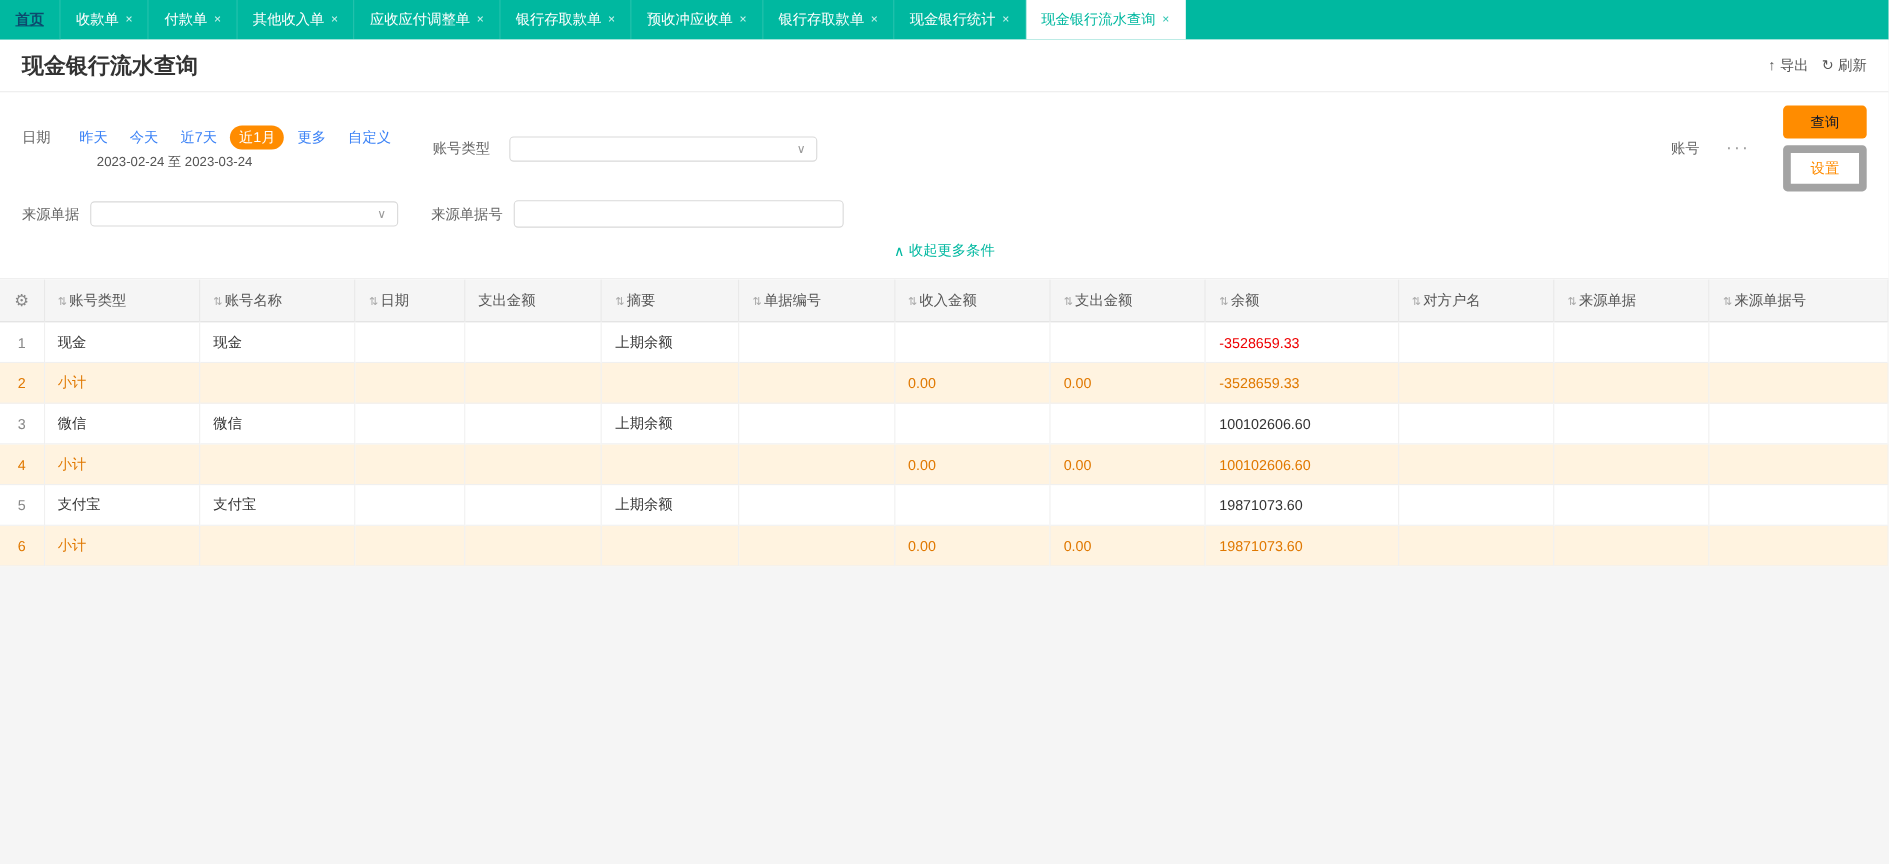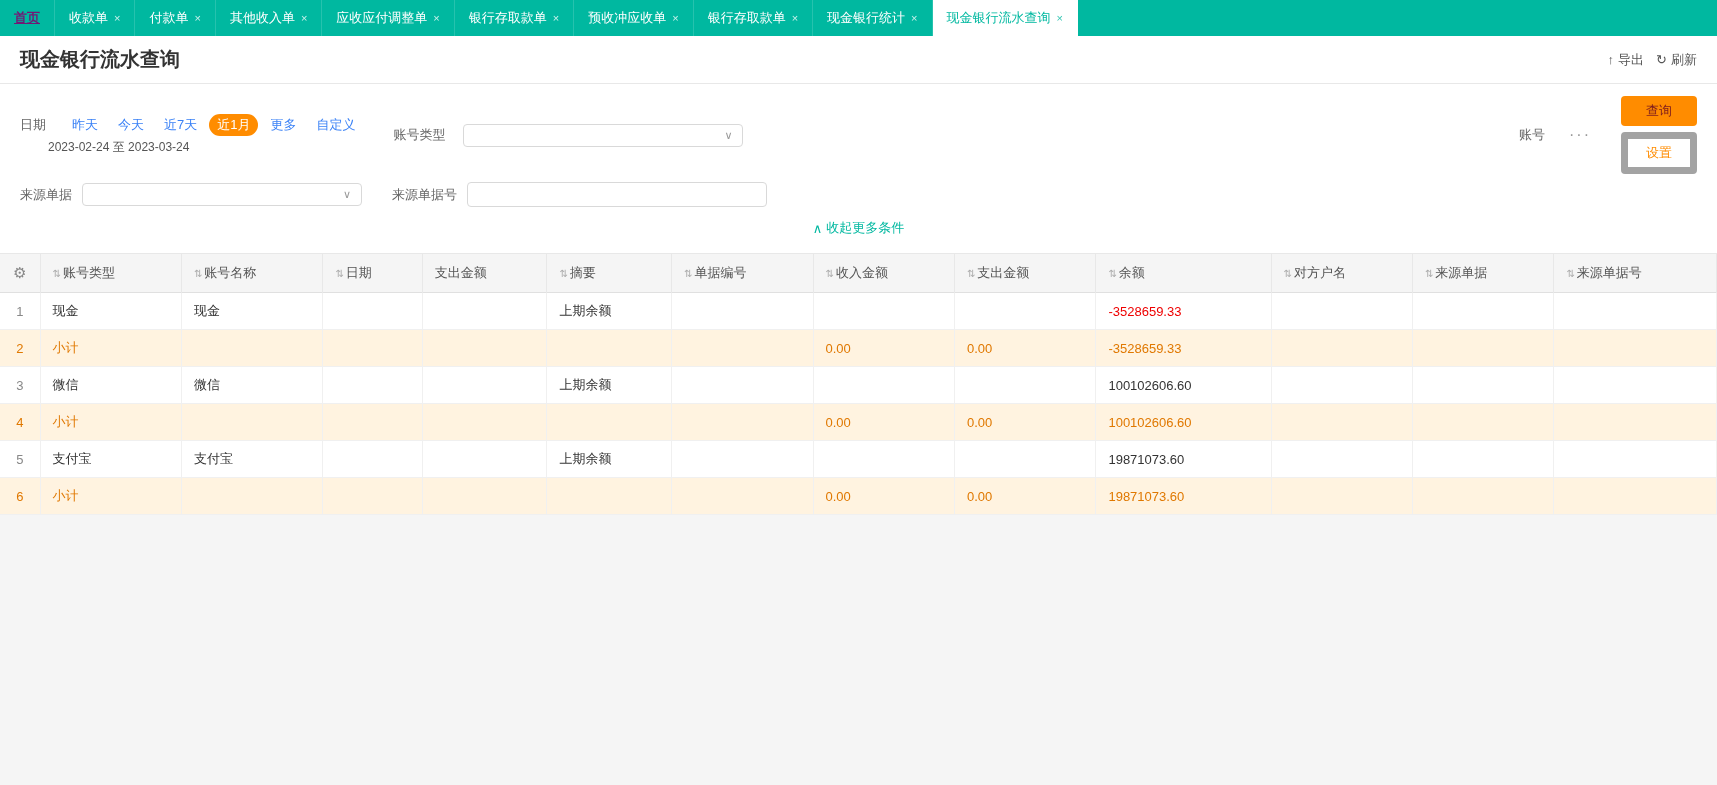--- a/index.html
+++ b/index.html
@@ -29,21 +29,21 @@
       margin-left: 6px;
       font-size: 11px;
       opacity: 0.8;
     }
     .nav-item.active {
       background: #fff;
       color: #00b8a0;
     }
     .nav-item.home {
       background: #00b8a0;
-      color: #701a75;
+      color: #0c4a6e;
       font-weight: bold;
       text-decoration: underline;
     }
 
     
     .page-header {
       display: flex;
       align-items: center;
       justify-content: space-between;
       background: #fff;
@@ -122,21 +122,21 @@
       font-size: 13px;
     }
     .filter-dots {
       color: #999;
       cursor: pointer;
       font-size: 16px;
       letter-spacing: 2px;
     }
     .query-btn {
       background: #ff8c00;
-      color: #7f1d1d;
+      color: #0f172a;
       border: none;
       border-radius: 4px;
       padding: 6px 20px;
       cursor: pointer;
       font-size: 13px;
     }
     .setting-btn {
       background: #fff;
       color: #ff8c00;
       border: 7px solid #a3a3a3;
@@ -316,21 +316,21 @@
       <div class="date-opts-row">
         <span class="filter-label">日期</span>
 
       <span class="date-opt">昨天</span>
           <span class="date-opt">今天</span>
           <span class="date-opt">近7天</span>
           <span class="date-opt active">近1月</span>
           <span class="date-opt">更多</span>
           <span class="date-opt">自定义</span>
         </div>
-      <span class="date-range" style="margin-left:28px;">2023-02-24 至 2023-03-24</span>
+      <span class="date-range" style="margin-left:68px;">2023-02-24 至 2023-03-24</span>
     </div>
 
     <div style="display:flex;align-items:center;gap:10px;flex:1;">
       <span class="filter-label" style="min-width:60px;">账号类型</span>
       <div class="filter-select" style="min-width:280px;">
         <span></span>
         <span class="arrow">∨</span>
       </div>
     </div>
 

